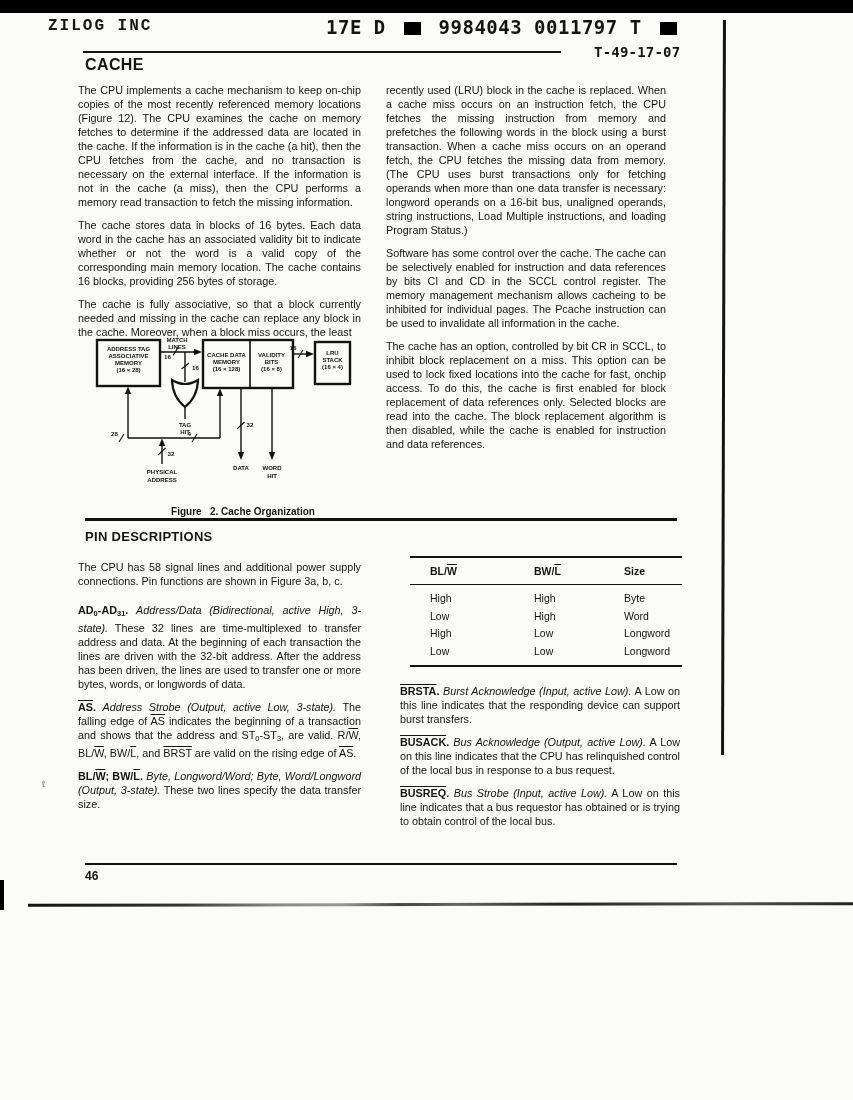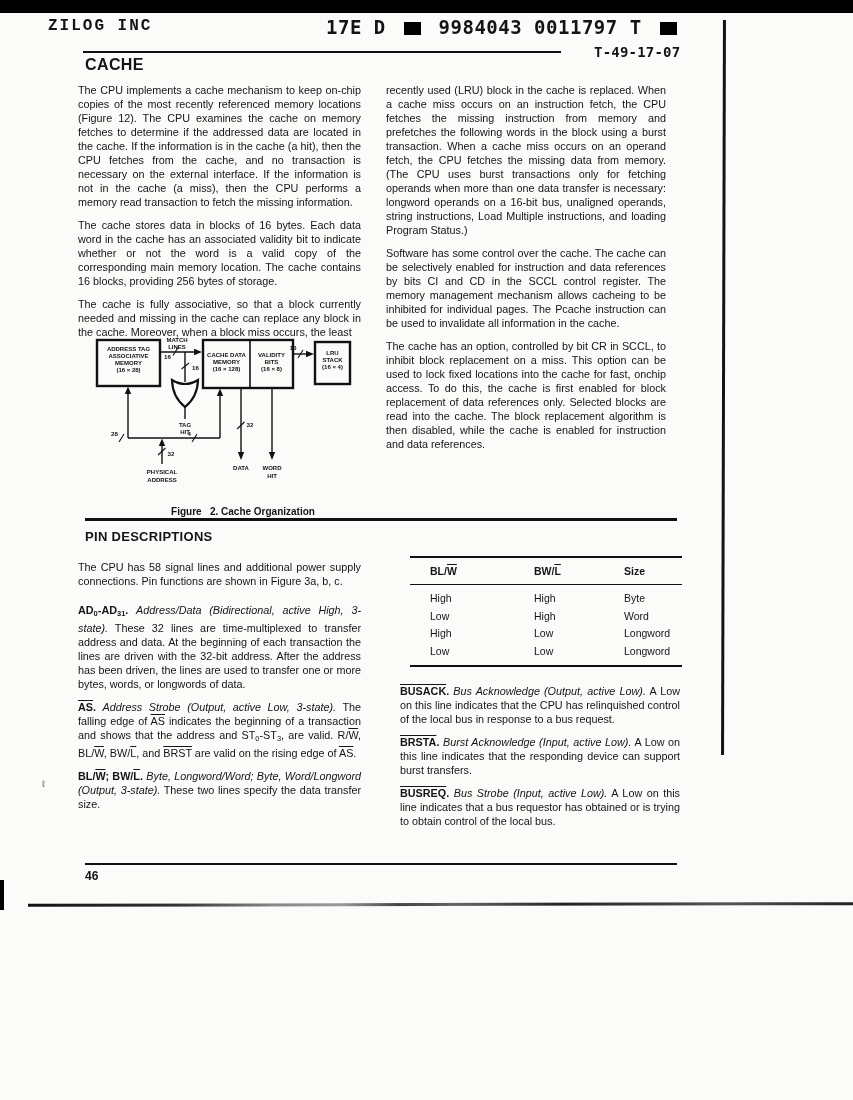--- a/index.html
+++ b/index.html
@@ -196,21 +196,21 @@
           <td>Low</td>
           <td>Longword</td>
         </tr>
         <tr class="pad-bot">
           <td>Low</td>
           <td>Low</td>
           <td>Longword</td>
         </tr>
       </tbody>
     </table>
+    <p><span class="seg-b seg-o">BRSTA</span><span class="seg-b">. </span><span class="seg-i">Burst Acknowledge (Input, active Low).</span><span> A Low on this line indicates that the responding device can support burst transfers.</span></p>
     <p><span class="seg-b seg-o">BUSACK</span><span class="seg-b">. </span><span class="seg-i">Bus Acknowledge (Output, active Low).</span><span> A Low on this line indicates that the CPU has relinquished control of the local bus in response to a bus request.</span></p>
-    <p><span class="seg-b seg-o">BRSTA</span><span class="seg-b">. </span><span class="seg-i">Burst Acknowledge (Input, active Low).</span><span> A Low on this line indicates that the responding device can support burst transfers.</span></p>
     <p><span class="seg-b seg-o">BUSREQ</span><span class="seg-b">. </span><span class="seg-i">Bus Strobe (Input, active Low).</span><span> A Low on this line indicates that a bus requestor has obtained or is trying to obtain control of the local bus.</span></p>
   </div>
 
   <div class="footer-rule"></div>
   <div class="page-num">46</div>
 
 </div>
 
 </body></html>

